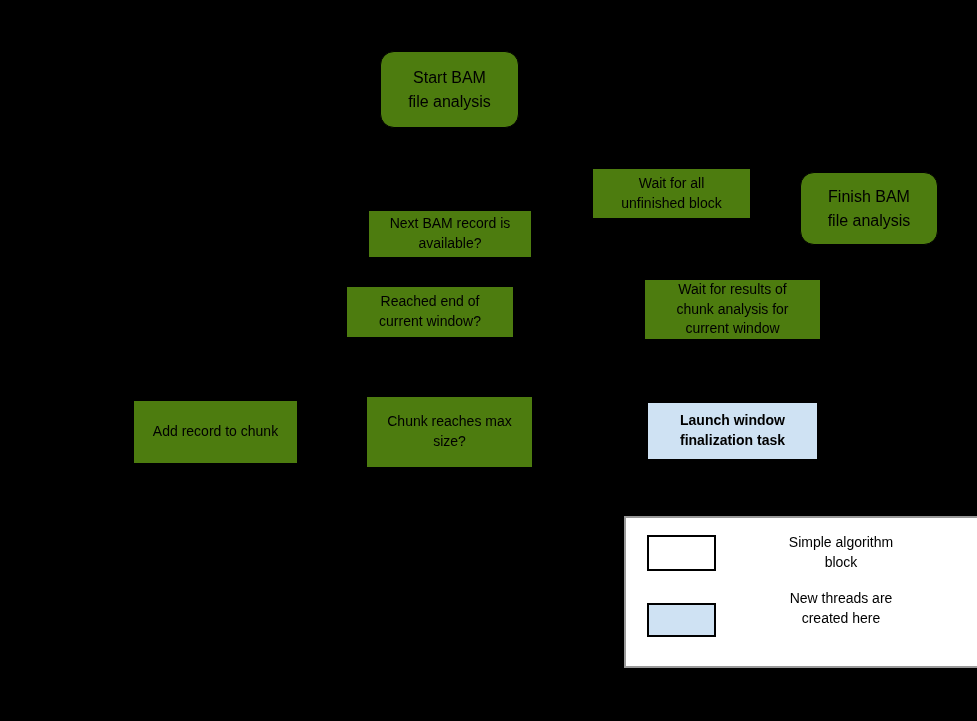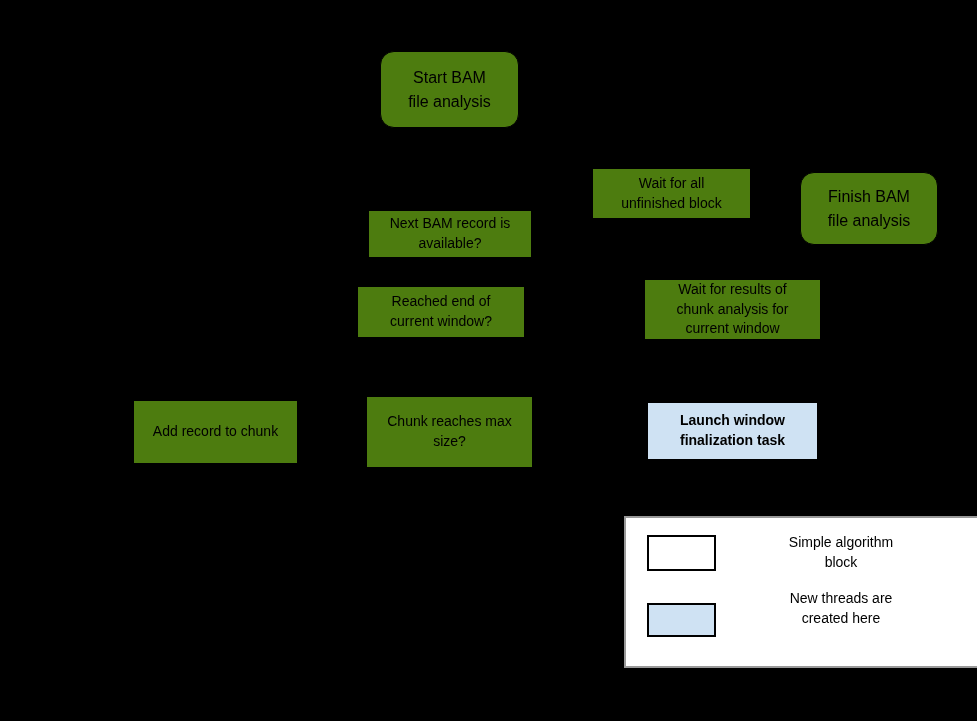--- a/index.html
+++ b/index.html
@@ -78,21 +78,21 @@
 
   <div class="node" style="left:368px; top:170px; width:164px; height:48px;margin-top:40px;">Next BAM record is
 available?</div>
 
   <div class="node" style="left:592px; top:168px; width:159px; height:51px;">Wait for all
 unfinished block</div>
 
   <div class="node terminal" style="left:800px; top:172px; width:138px; height:73px;text-align:center;">Finish BAM
 file analysis</div>
 
-  <div class="node" style="left:357px; top:286px; width:168px; height:52px;">Reached end of
+  <div class="node" style="left:346px; top:286px; width:168px; height:52px;">Reached end of
 current window?</div>
 
   <div class="node" style="left:644px; top:279px; width:177px; height:61px;">Wait for results of
 chunk analysis for
 current window</div>
 
   <div class="node" style="left:133px; top:400px; width:165px; height:64px;">Add record to chunk</div>
 
   <div class="node" style="left:366px; top:396px; width:167px; height:72px;">Chunk reaches max
 size?</div>

